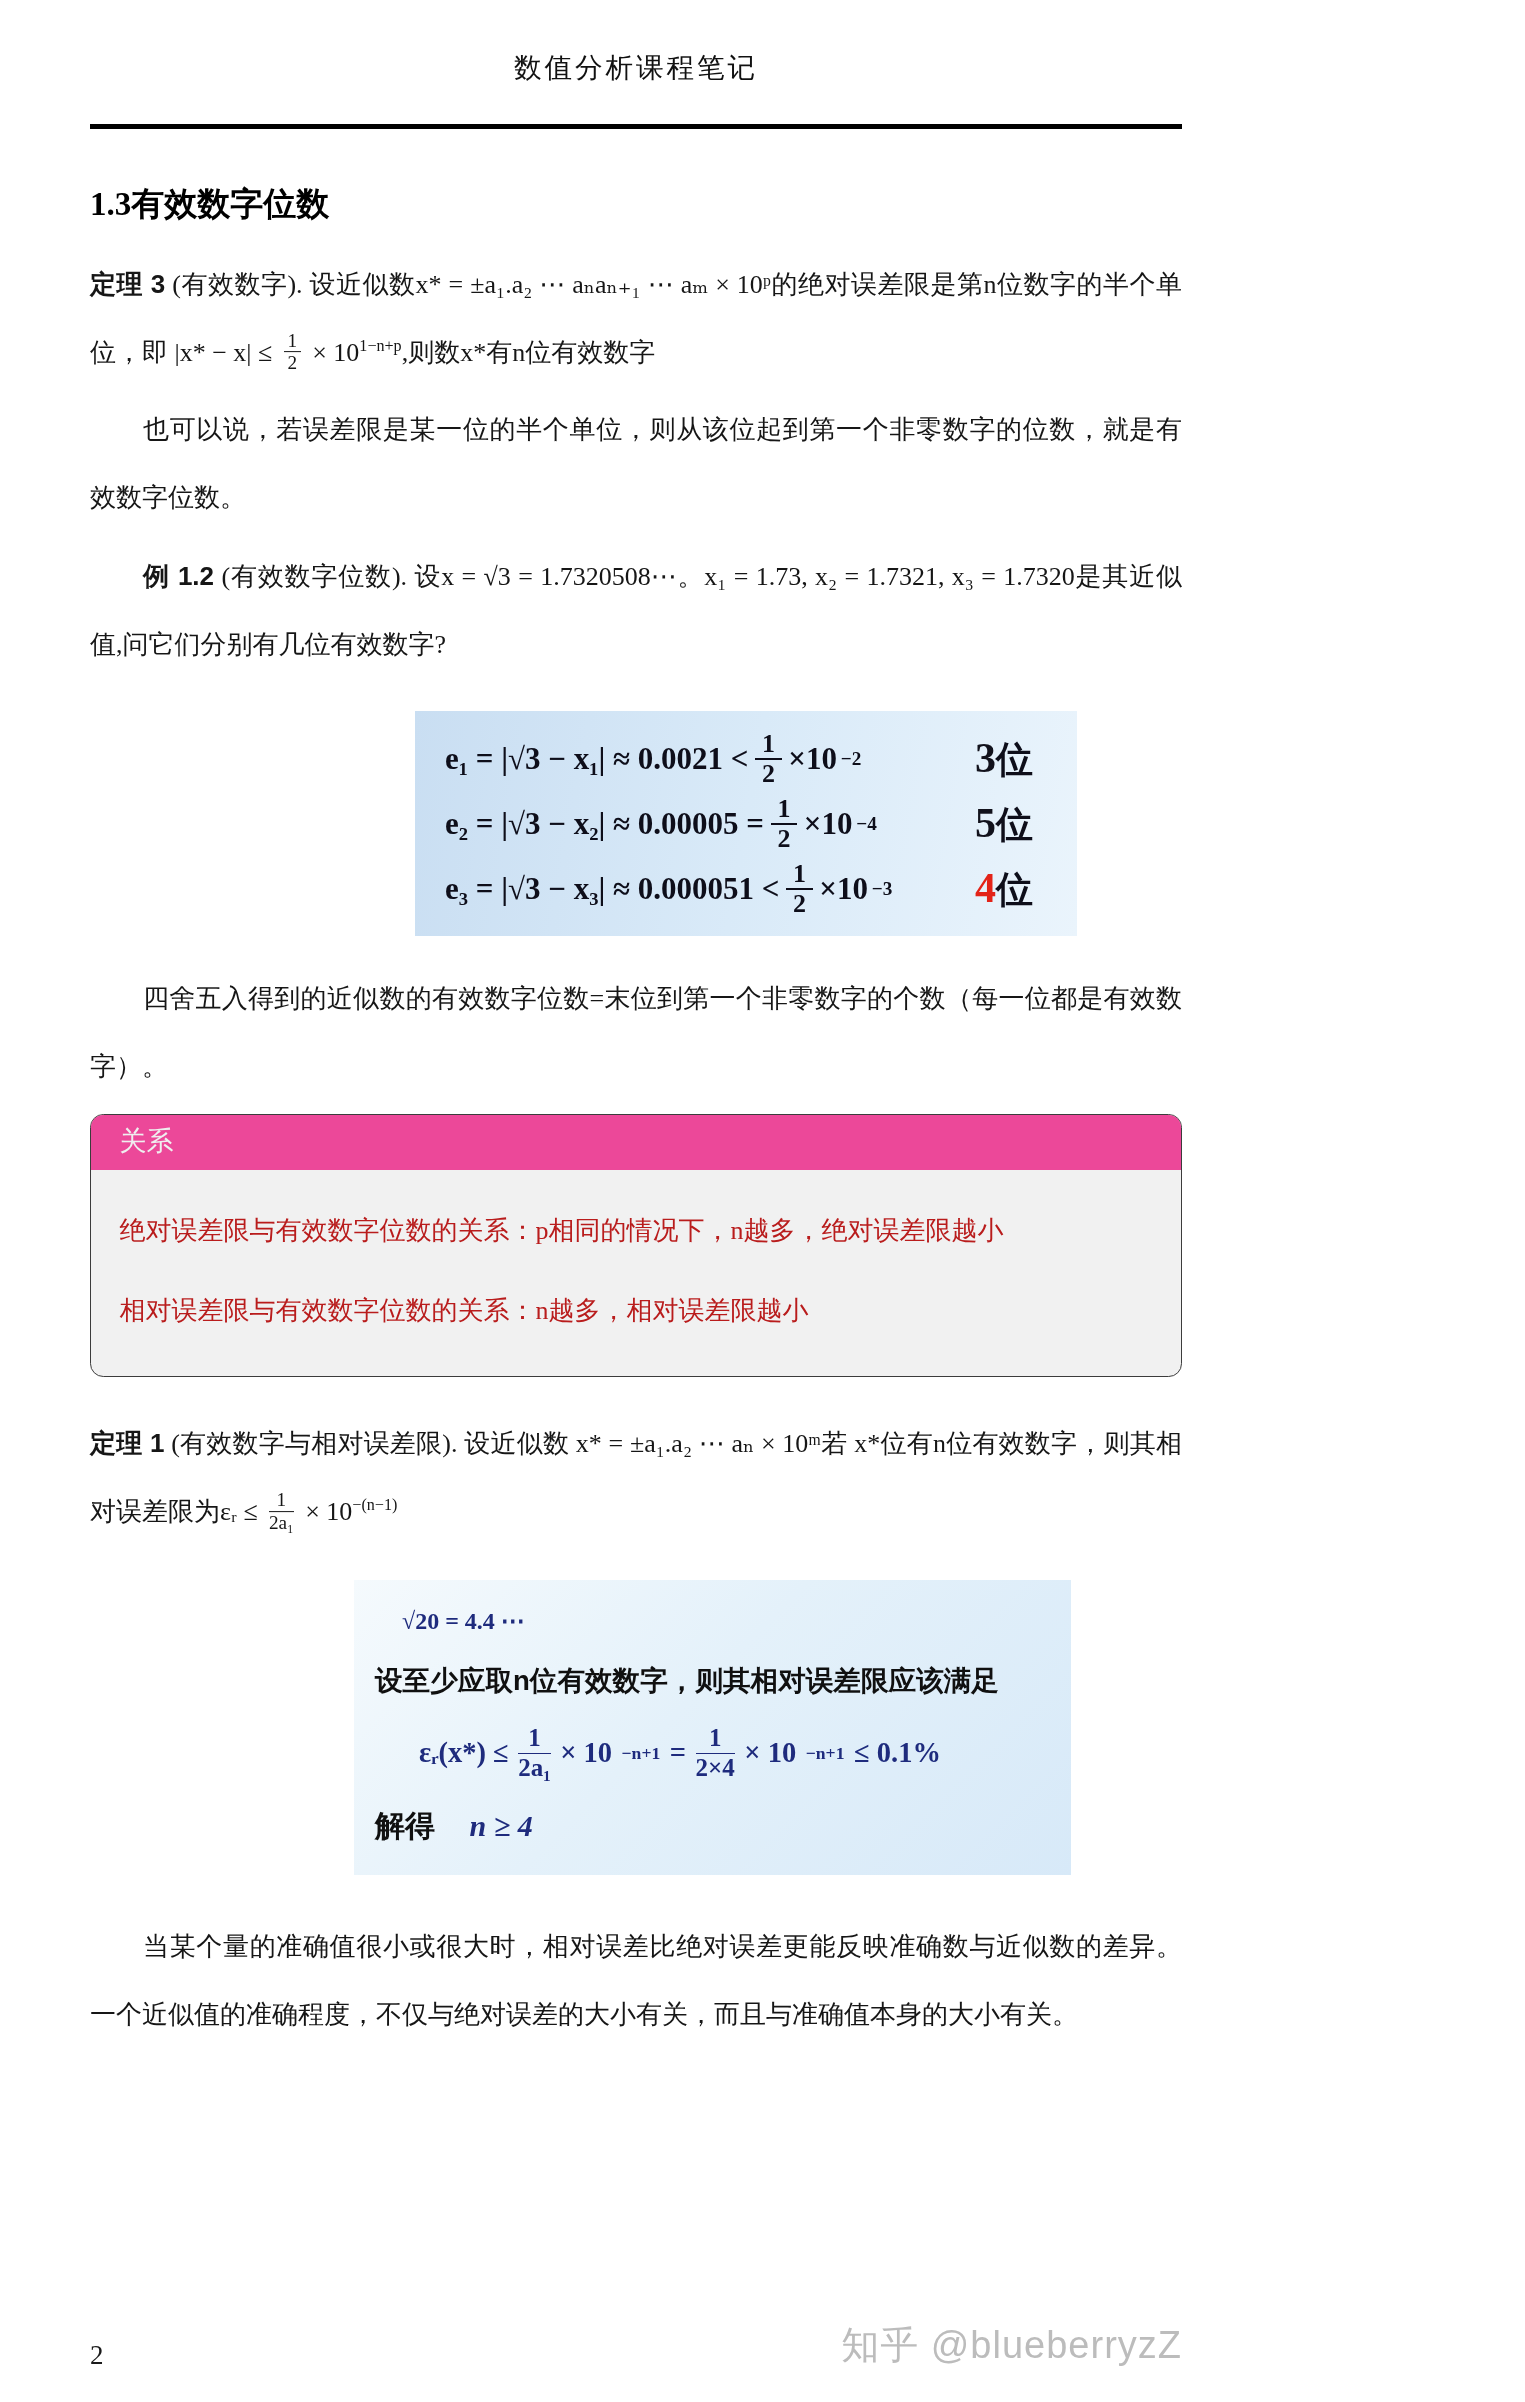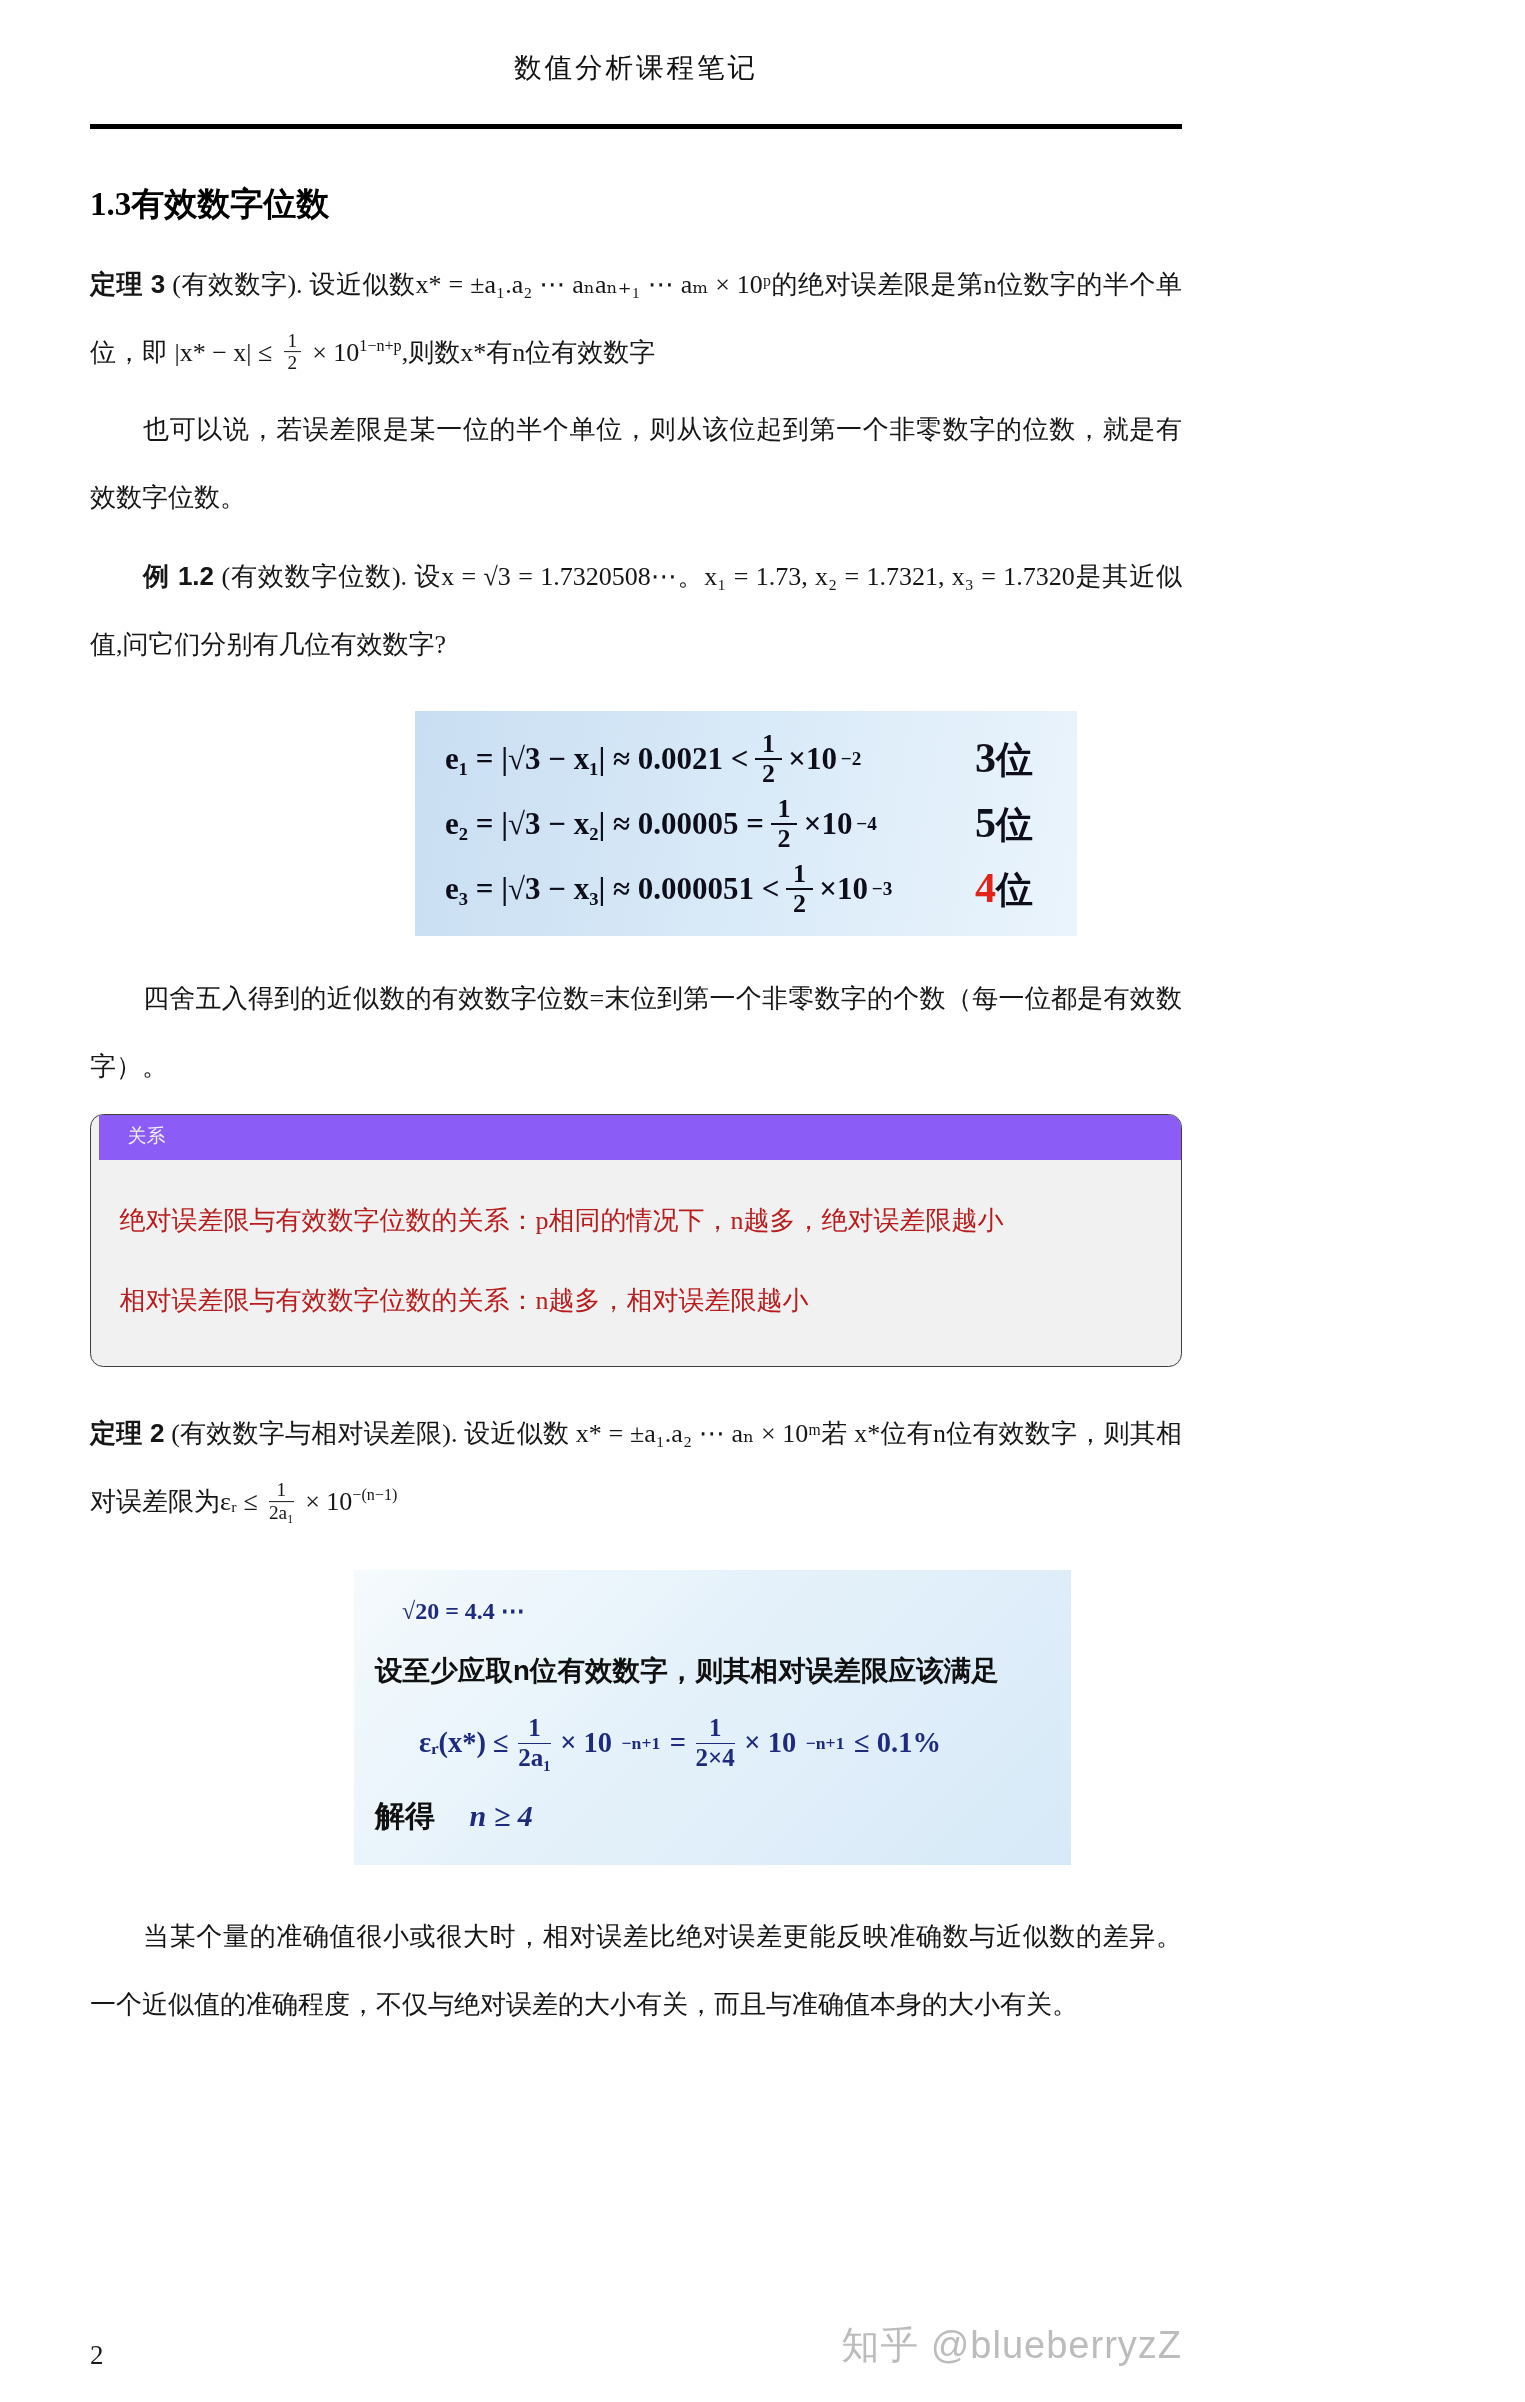--- a/index.html
+++ b/index.html
@@ -43,21 +43,21 @@
   }
   .eq-row{display:flex;align-items:center;justify-content:space-between;
           font-weight:bold;font-size:31px;color:#0e0e1a;}
   .eq-left{display:flex;align-items:center;gap:3.8px;white-space:nowrap;}
   .bfrac{display:flex;flex-direction:column;text-align:center;font-size:26px;line-height:1.1;margin:0 2.9px;}
   .bfrac .num{border-bottom:2.9px solid currentColor;padding:0 6.7px;}
   .digits{font-size:37px;white-space:nowrap;padding-right:17px;}
   .digits .count{font-size:42px;}
   
   .relation{margin-top:13.3px;border:1.9px solid #3c3c3c;border-radius:13.3px;overflow:hidden;background:#f1f1f1;}
-  .relation-header{background:#8b5cf6;color:#efefef;font-size:19px;padding:7.6px 28.5px 11.4px 28.5px;margin-left:8px;}
+  .relation-header{background:#ec4899;color:#efefef;font-size:27px;padding:7.6px 28.5px 11.4px 28.5px;}
   .relation-body{padding:21px 28.5px 25px 28.5px;}
   .relation-body p{margin:0;line-height:80px;font-size:26px;color:#b91c1c;}
   
   .box2{
     margin:34px 0 0 264px;width:717px;box-sizing:border-box;
     padding:27px 25px 28.5px 21px;
     background:linear-gradient(135deg,#f5fafd 0%,#e4f1fa 45%,#d7e9f8 100%);
     color:#1e2b7d;
   }
   .box2-line1{font-weight:bold;font-size:24px;margin-left:27px;}
@@ -146,21 +146,21 @@
 
   <div class="relation">
     <div class="relation-header">关系</div>
     <div class="relation-body">
       <p>绝对误差限与有效数字位数的关系：p相同的情况下，n越多，绝对误差限越小</p>
       <p>相对误差限与有效数字位数的关系：n越多，相对误差限越小</p>
     </div>
   </div>
 
   <div class="para" style="margin-top:32px;">
-    <span class="bold-label">定理 2</span>
+    <span class="bold-label">定理 1</span>
     <span>(有效数字与相对误差限). 设近似数 x* = ±a₁.a₂ ⋯ aₙ × 10ᵐ若 x*位有n位有效数字，则其相对误差限为εᵣ ≤ </span><span class="ifrac">
         <span class="num">1</span>
         <span class="den">2a₁</span>
       </span><span> × 10</span><sup class="exp">−(n−1)</sup>
   </div>
 
 
   <div class="box2">
     <div class="box2-line1">√20 = 4.4 ⋯</div>
     <div class="box2-line2">设至少应取n位有效数字，则其相对误差限应该满足</div>

